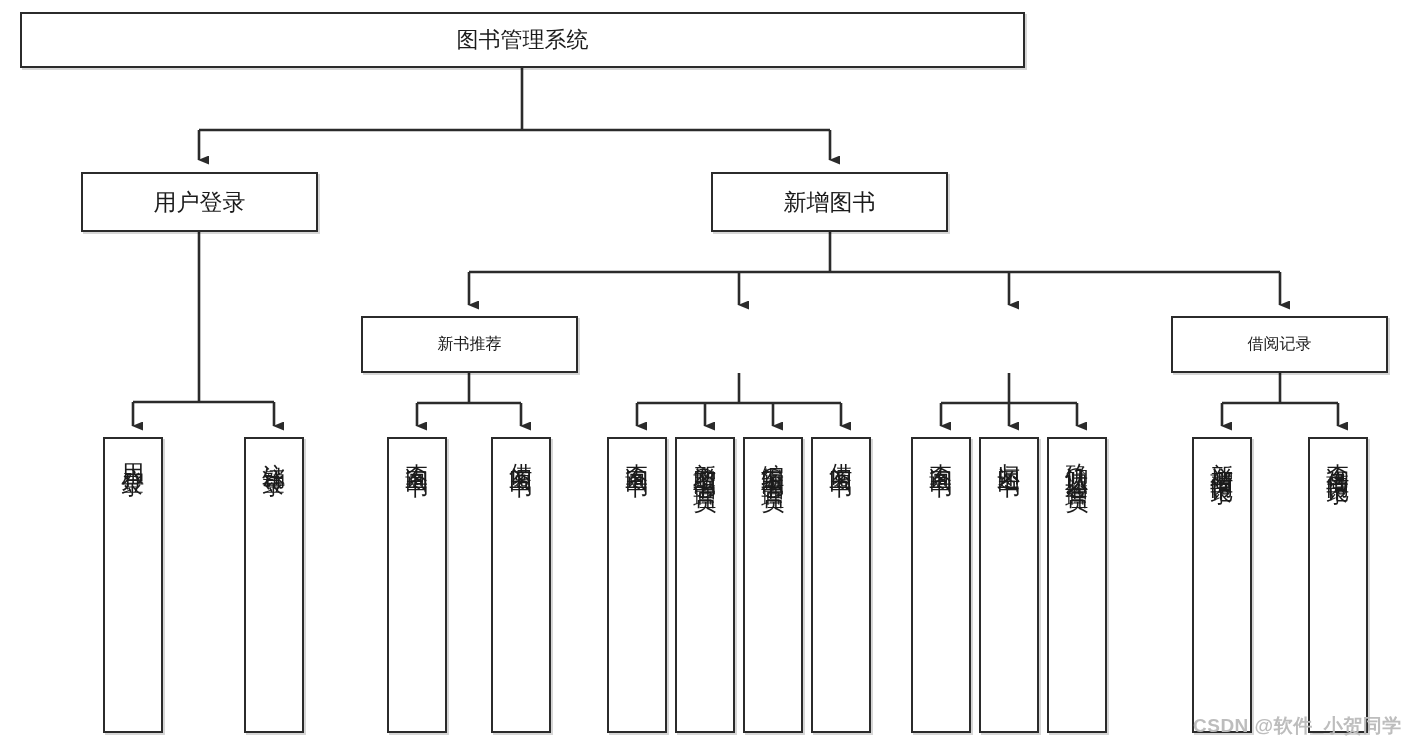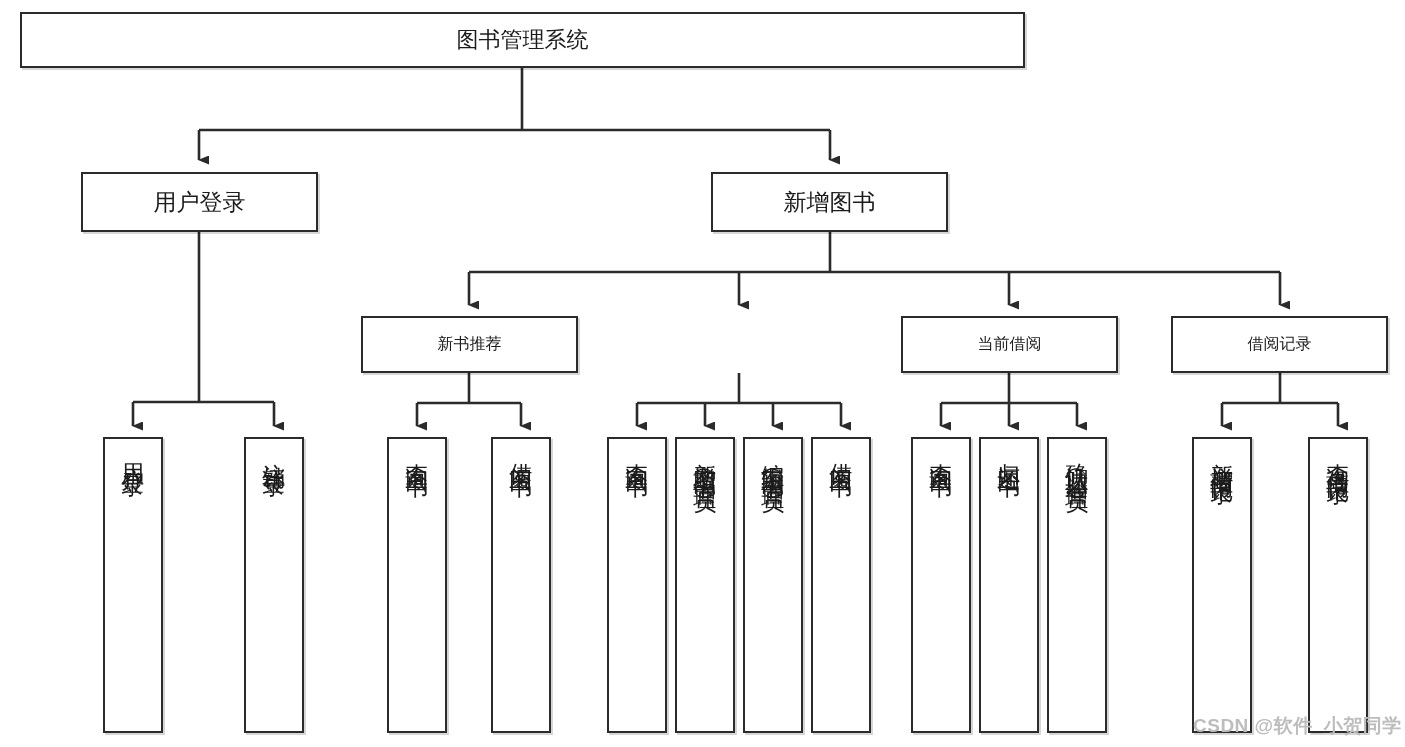--- a/index.html
+++ b/index.html
@@ -128,23 +128,20 @@
   <div class="node-box level-2" style="left:81px; top:172px; width:237px; height:60px;">
     <span class="node-label">用户登录</span>
   </div>
   <div class="node-box level-2" style="left:711px; top:172px; width:237px; height:60px;">
     <span class="node-label">新增图书</span>
   </div>
 
   <div class="node-box level-3" style="left:361px; top:316px; width:217px; height:57px;">
     <span class="node-label">新书推荐</span>
   </div>
-  <div class="node-box level-3" style="left:901px; top:316px; width:217px; height:57px;">
-    <span class="node-label">当前借阅</span>
-  </div>
   <div class="node-box level-3" style="left:1171px; top:316px; width:217px; height:57px;">
     <span class="node-label">借阅记录</span>
   </div>
 
   <div class="node-box level-leaf" style="left:103px; top:437px; width:60px; height:296px;">
     <span class="node-label">用户登录</span>
   </div>
   <div class="node-box level-leaf" style="left:244px; top:437px; width:60px; height:296px;">
     <span class="node-label">注销登录</span>
   </div>

